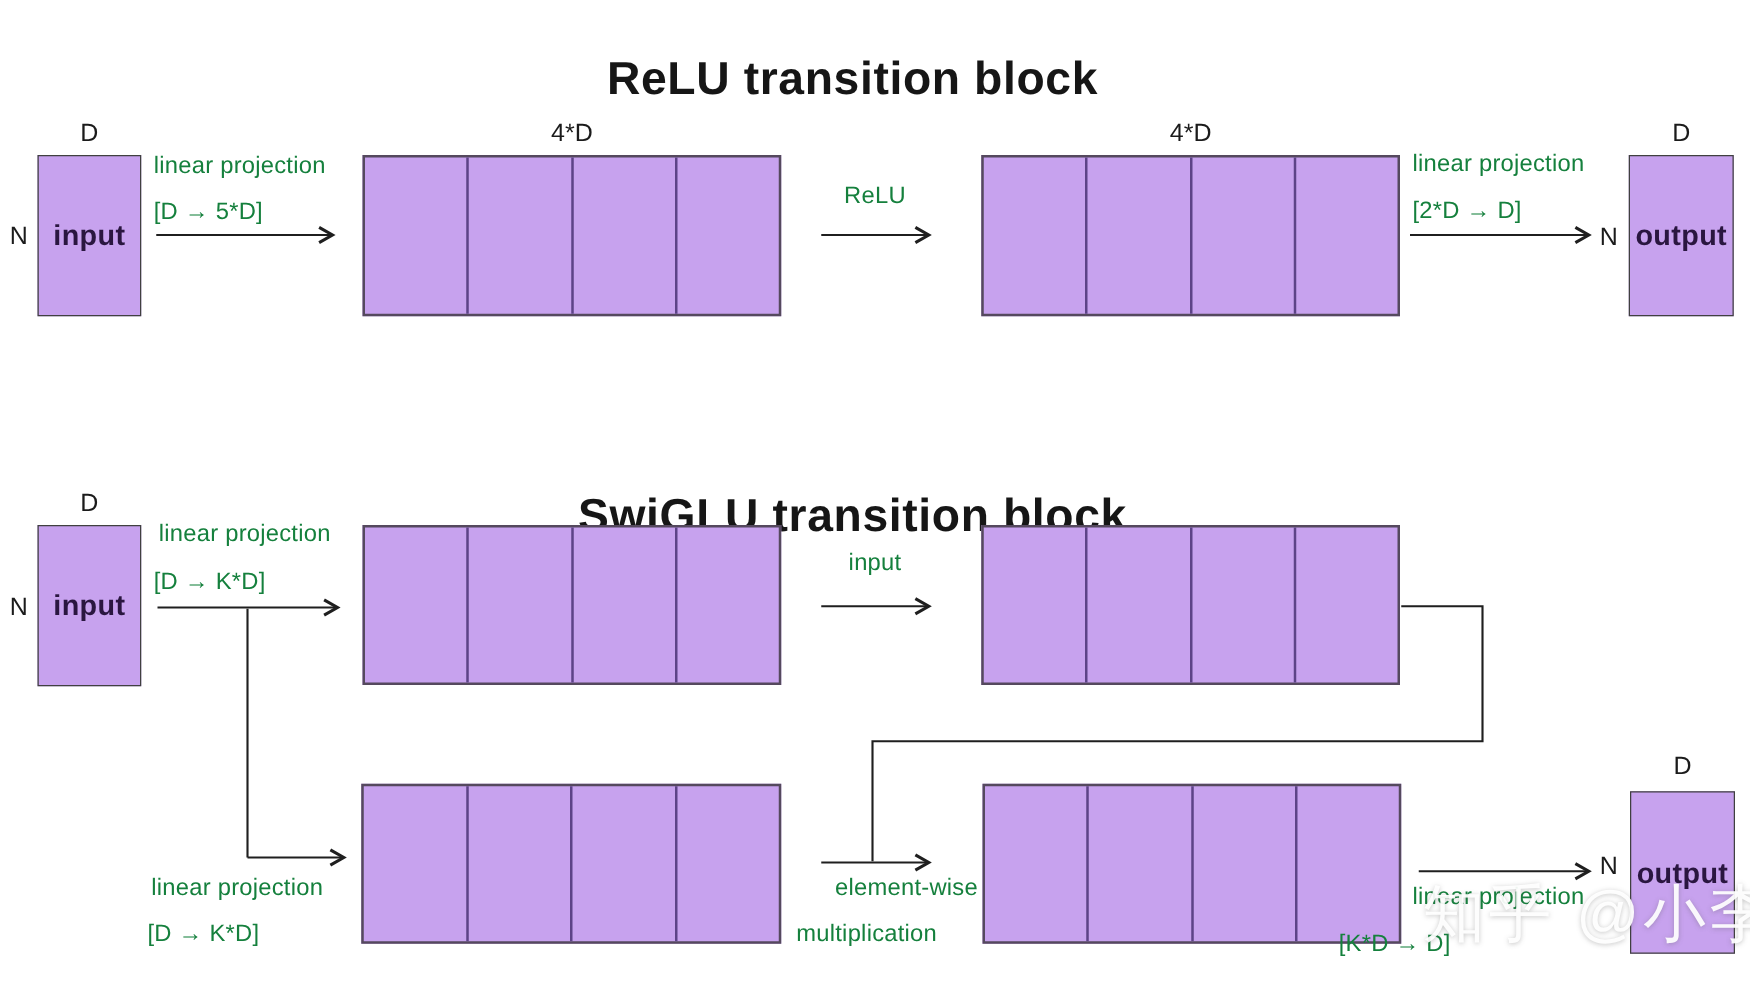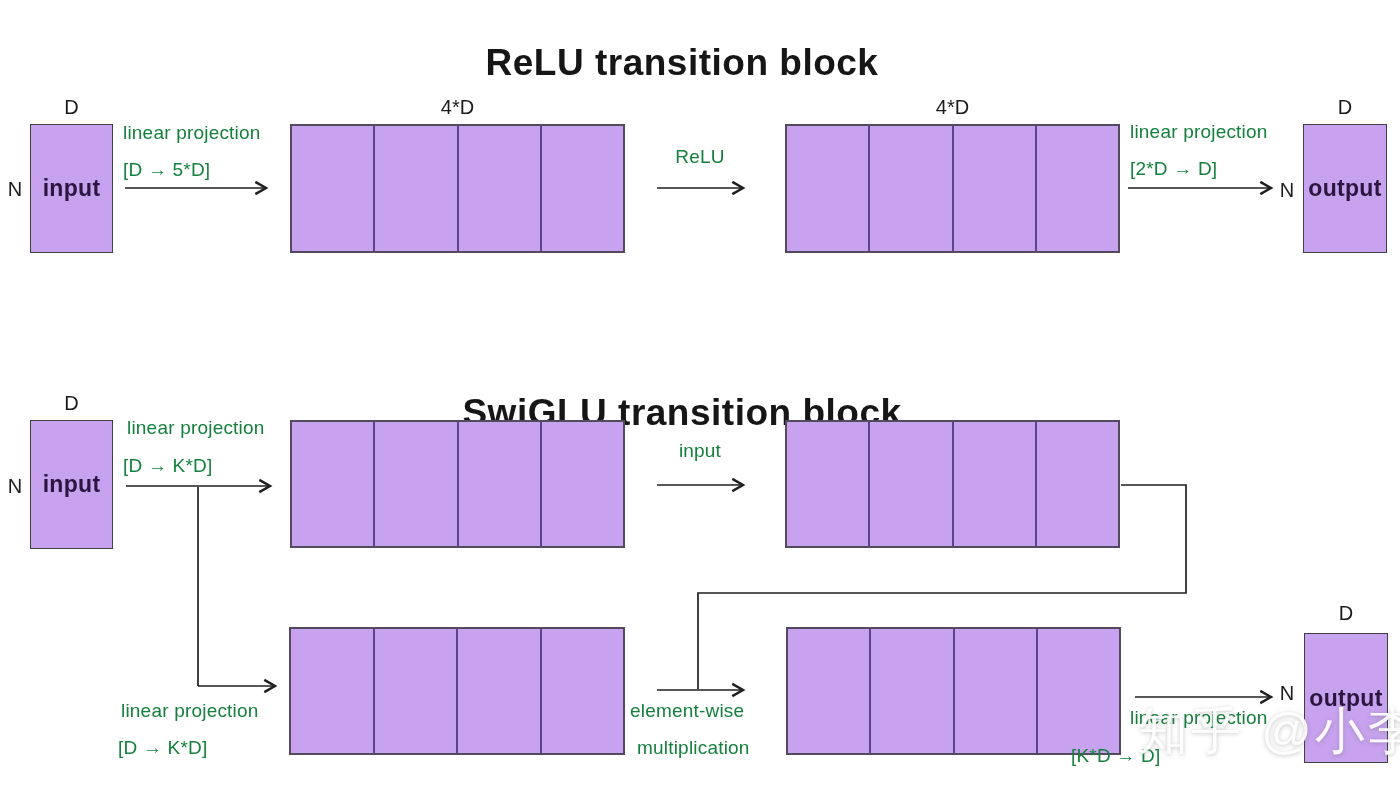--- a/index.html
+++ b/index.html
@@ -145,21 +145,21 @@
   <div class="lbl" style="left:121px; top:700px">linear projection</div>
   <div class="lbl" style="left:118px; top:737px">[D → K*D]</div>
 
   <div class="mbox big" style="left:289px; top:627px; width:336px; height:128px">
     <div class="cell"></div>
     <div class="cell"></div>
     <div class="cell"></div>
     <div class="cell"></div>
   </div>
 
-  <div class="lbl" style="left:630px; top:700px">element-wise</div>
+  <div class="lbl" style="left:668px; top:700px">element-wise</div>
   <div class="lbl" style="left:637px; top:737px">multiplication</div>
 
   <div class="mbox big" style="left:786px; top:627px; width:335px; height:128px">
     <div class="cell"></div>
     <div class="cell"></div>
     <div class="cell"></div>
     <div class="cell"></div>
   </div>
 
   <div class="lbl" style="left:1130px; top:707px">linear projection</div>

